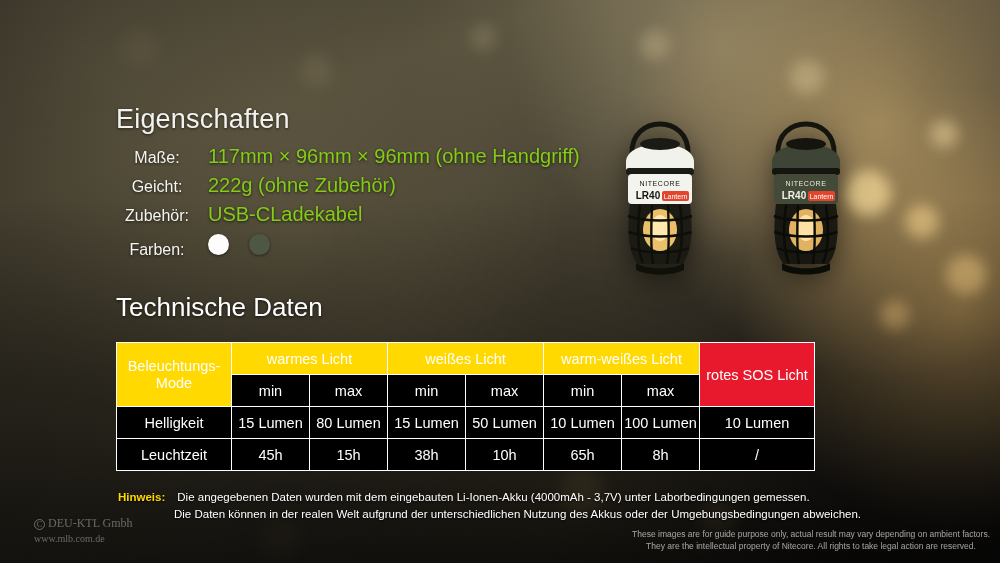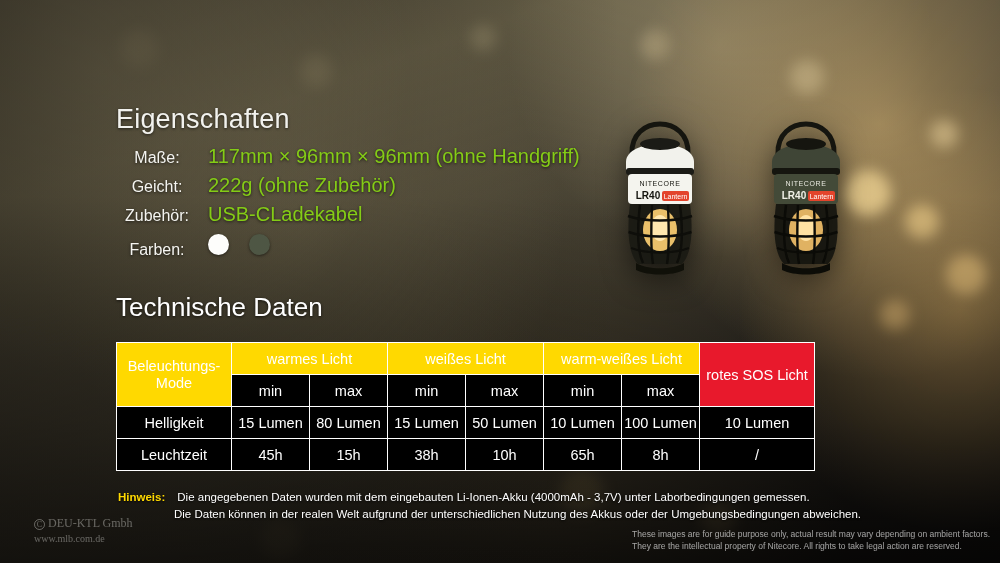--- a/index.html
+++ b/index.html
@@ -108,21 +108,21 @@
     position: absolute; left: 118px; top: 489px;
     color: #ffffff; font-size: 11.5px; line-height: 1.5;
     text-shadow: 0 1px 2px rgba(0,0,0,.8);
   }
   .note .lead { color: #ffd900; font-weight: 700; margin-right: 12px; }
   .note .line2 { display: block; padding-left: 56px; }
 
   
   .legal {
     position: absolute; right: 10px; bottom: 10px;
-    text-align: left; color: rgba(255,255,255,0.62);
+    text-align: center; color: rgba(255,255,255,0.62);
     font-size: 8.5px; line-height: 1.5;
   }
 
   
   .watermark {
     position: absolute; left: 34px; bottom: 18px;
     color: rgba(235,235,230,0.38);
     font-size: 12px; line-height: 1.35;
     font-family: "Liberation Serif", serif;
   }

